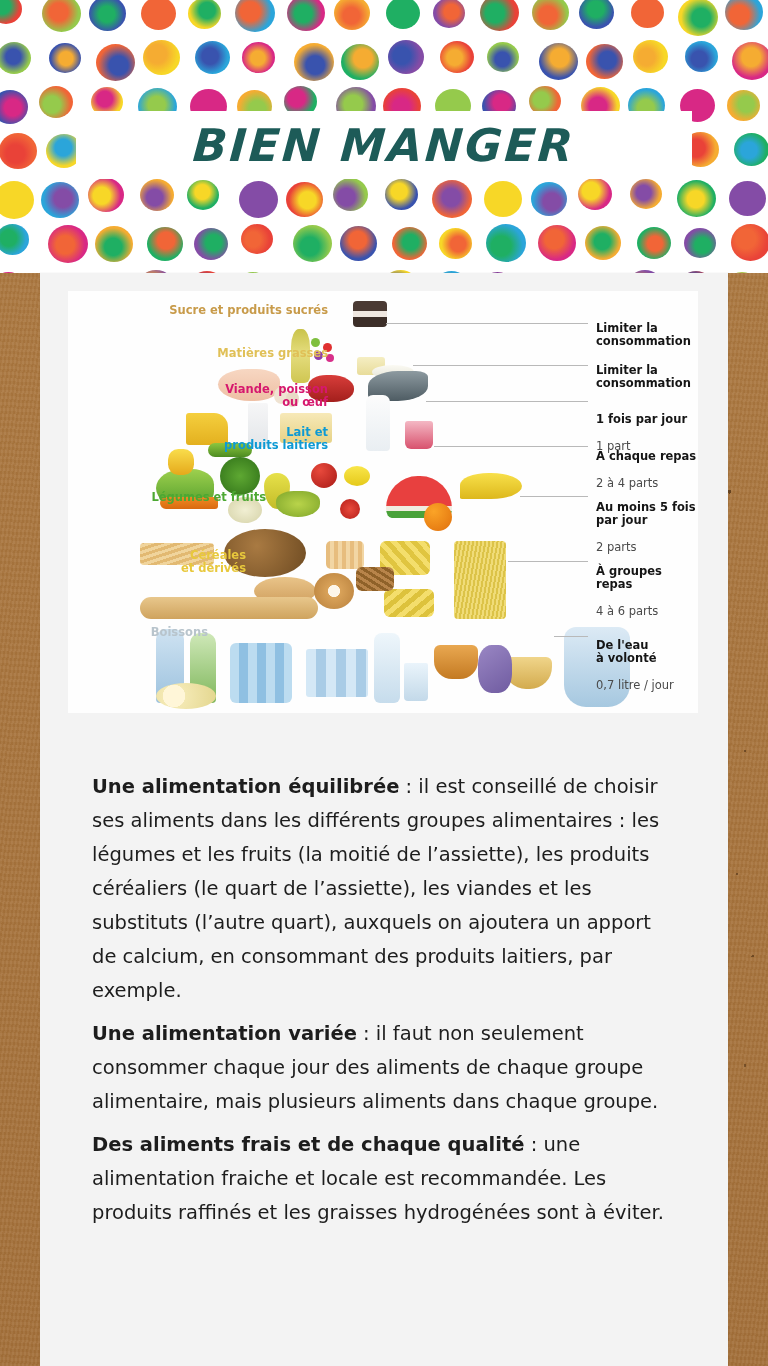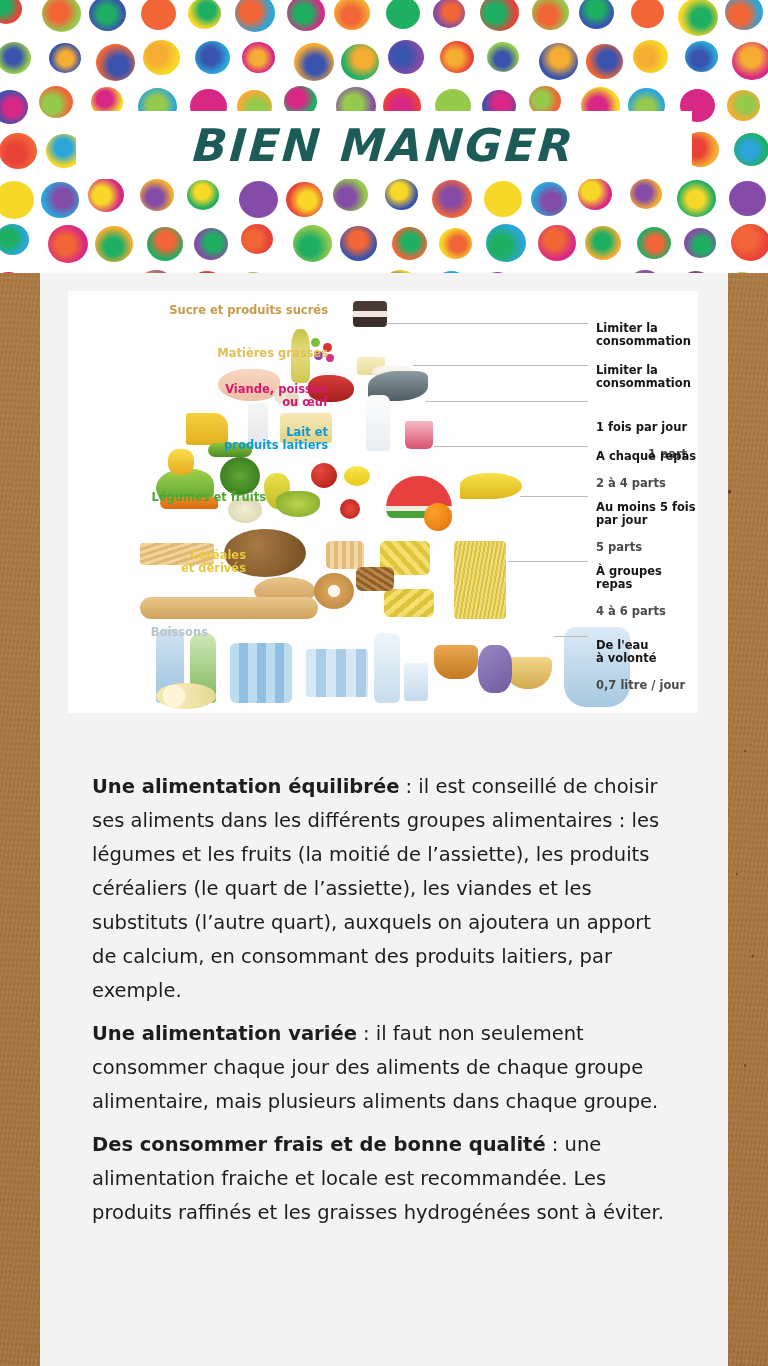--- a/index.html
+++ b/index.html
@@ -119,21 +119,21 @@
   }
   .rlbl {
     position: absolute;
     font-family: "DejaVu Sans", sans-serif;
     font-size: 11.5px;
     line-height: 1.18;
     color: #151515;
     white-space: pre-line;
   }
   .rlbl b { font-weight: 700; display: block; }
-  .rlbl span { font-weight: 700; color: #4a4a4a; display: block; }
+  .rlbl span { font-weight: 400; color: #4a4a4a; display: block; }
 
   
   .tier { position: absolute; }
   .food {
     position: absolute;
     border-radius: 50%;
   }
 
   
   #copy {
@@ -354,50 +354,50 @@
       <div class="rule" style="left:486px; top:345px; width:34px;"></div>
 
       <div class="rlbl" style="left:528px; top:17px;">
         <b>Limiter la
 consommation</b>
       </div>
       <div class="rlbl" style="left:528px; top:59px;">
         <b>Limiter la
 consommation</b>
       </div>
-      <div class="rlbl" style="left:528px; top:116px;text-align:right;">
+      <div class="rlbl" style="left:528px; top:108px;">
         <b>1 fois par jour</b>
         <span>1 part</span>
       </div>
       <div class="rlbl" style="left:528px; top:145px;">
         <b>A chaque repas</b>
         <span>2 à 4 parts</span>
       </div>
       <div class="rlbl" style="left:528px; top:196px;">
         <b>Au moins 5 fois
 par jour</b>
-        <span>5 parts</span>
+        <span>2 parts</span>
       </div>
       <div class="rlbl" style="left:528px; top:260px;">
         <b>À groupes repas</b>
         <span>4 à 6 parts</span>
       </div>
       <div class="rlbl" style="left:528px; top:334px;">
         <b>De l'eau
 à volonté</b>
         <span>0,7 litre / jour</span>
       </div>
     </div>
 
     <div id="copy">
       <p>
         <b>Une alimentation équilibrée</b><span> : il est conseillé de choisir ses aliments dans les différents groupes alimentaires : les légumes et les fruits (la moitié de l’assiette), les produits céréaliers (le quart de l’assiette), les viandes et les substituts (l’autre quart), auxquels on ajoutera un apport de calcium, en consommant des produits laitiers, par exemple.</span>
       </p>
       <p>
         <b>Une alimentation variée</b><span> : il faut non seulement consommer chaque jour des aliments de chaque groupe alimentaire, mais plusieurs aliments dans chaque groupe.</span>
       </p>
       <p>
-        <b>Des consommer frais et de bonne qualité</b><span> : une alimentation fraiche et locale est recommandée. Les produits raffinés et les graisses hydrogénées sont à éviter.</span>
+        <b>Des aliments frais et de chaque qualité</b><span> : une alimentation fraiche et locale est recommandée. Les produits raffinés et les graisses hydrogénées sont à éviter.</span>
       </p>
     </div>
 
   </div>
 </div>
 
 </body></html>

